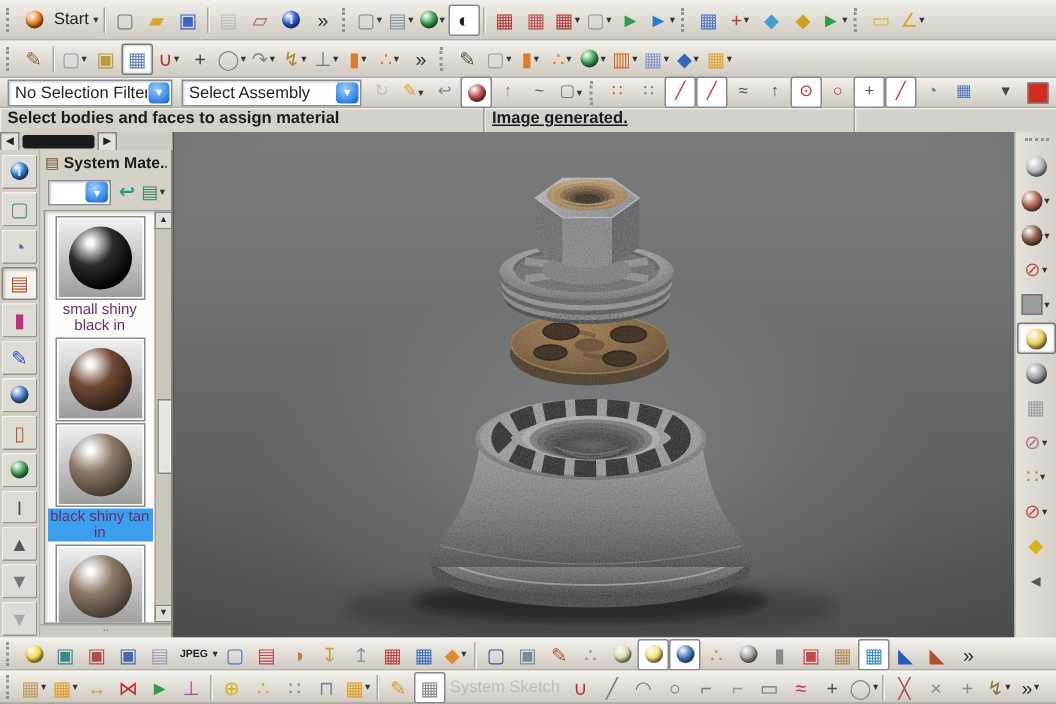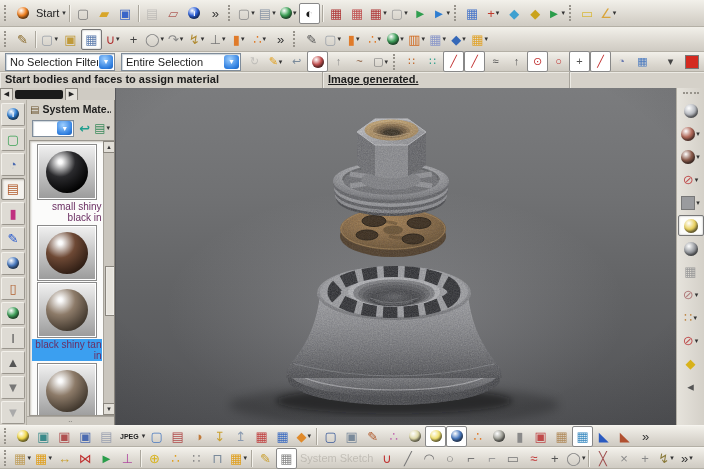--- a/index.html
+++ b/index.html
@@ -71,21 +71,21 @@
   .pal-controls{display:flex;align-items:center;height:22px;padding:0 2px;}
   .pal-btn{font-size:13px;font-weight:bold;color:#1f9e8e;margin:0 2px;cursor:default;}
   .pal-btn.view{color:#3a8a5a;font-size:12px;display:inline-flex;align-items:center;}
   .pal-body{flex:1;display:flex;min-height:0;border:1px solid #9a968e;border-right:none;margin:1px 0 0 2px;
             background:#fbfbfa;box-shadow:inset 1px 1px 2px #c8c4bc;}
   .mat-list{flex:1;overflow:hidden;padding-top:4px;}
   .mat-item{display:flex;flex-direction:column;align-items:center;margin-bottom:3px;}
   .mat-tile{width:56px;height:52px;display:flex;align-items:center;justify-content:center;
             background:linear-gradient(180deg,#efefef,#9c9c9c);border:1px solid #fff;outline:1px solid #8a8a8a;}
   .mat-sphere{width:42px;height:42px;border-radius:50%;}
-  .mat-label{margin-top:2px;width:70px;text-align:right;font-size:10px;line-height:1.1;
+  .mat-label{margin-top:2px;width:70px;text-align:center;font-size:10px;line-height:1.1;
              color:var(--plum,#6a2e62);}
   .mat-label.selected{background:var(--sel,#3b9ff0);}
   .pal-scroll{width:10px;display:flex;flex-direction:column;align-items:center;background:#d8d4cc;
               border-left:1px solid #a8a49c;}
   .sc-btn{width:10px;height:10px;font-size:6px;display:flex;align-items:center;justify-content:center;
           background:#e2dfd8;border:1px solid #8a867e;color:#333;}
   .sc-track{flex:1;width:10px;position:relative;background:#cac6be;}
   .sc-thumb{position:absolute;top:45%;left:0;width:8px;height:48px;margin:0 1px;background:#e6e3dc;
             border:1px solid #8a867e;box-shadow:inset 0 0 2px #fff;}
   .pal-sash{height:8px;text-align:center;font-size:7px;line-height:7px;color:#555;background:#cfcbc3;
@@ -293,21 +293,21 @@
         <span class="caret">▾</span>
       </span>
     </div>
 
   <div class="toolbar row3">
     <div class="combo w1">
       <span class="val">No Selection Filter</span>
       <span class="drop">▾</span>
     </div>
     <div class="combo w2">
-      <span class="val">Entire Selection</span>
+      <span class="val">Select Assembly</span>
       <span class="drop">▾</span>
     </div>
     <span style="display:contents"><span class="tb-btn disabled">
           <span class="glyph" style="color: rgb(154, 154, 154);">↻</span>
         </span><span class="tb-btn">
           <span class="glyph" style="color: rgb(224, 160, 32);">✎</span>
           <span class="caret">▾</span>
         </span><span class="tb-btn">
           <span class="glyph" style="color: rgb(122, 138, 154);">↩</span>
         </span><span class="tb-btn boxed">
@@ -344,21 +344,21 @@
         </span><span class="tb-btn">
           <span class="glyph" style="color: rgb(74, 122, 192);">▦</span>
         </span><span class="tb-space"></span><span class="tb-btn">
           <span class="glyph" style="color: rgb(68, 68, 68);">▾</span>
         </span><span class="tb-btn">
           <span class="block" style="background: rgb(212, 42, 32);"></span>
         </span></span>
   </div>
 
   <div class="cuebar">
-    <div class="cue-cell prompt">Start bodies and faces to assign material</div>
+    <div class="cue-cell prompt">Select bodies and faces to assign material</div>
     <div class="cue-cell status">Image generated.</div>
     <div class="cue-cell fill"></div>
   </div>
 
   <div class="navstrip">
       <span class="nav-btn">◀</span>
       <span class="nav-bar"></span>
       <span class="nav-btn">▶</span>
     </div>
   <div class="resbar">

